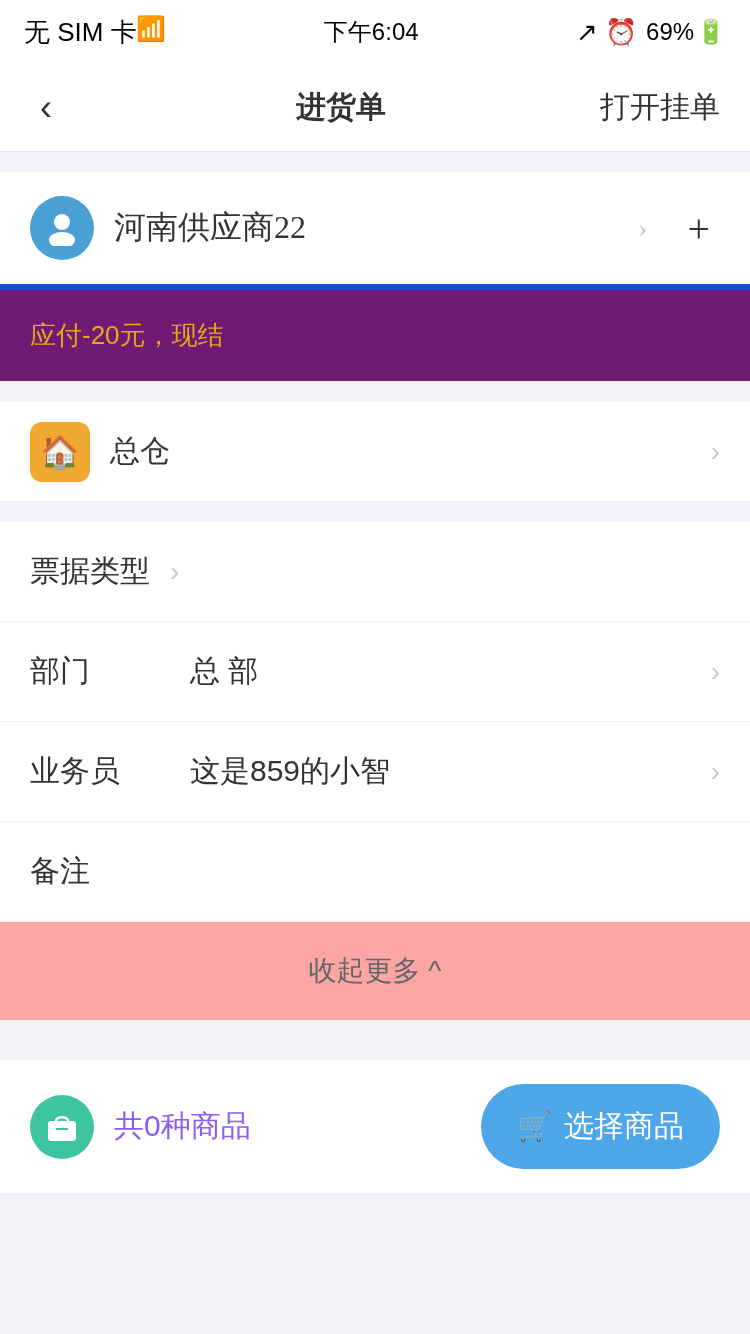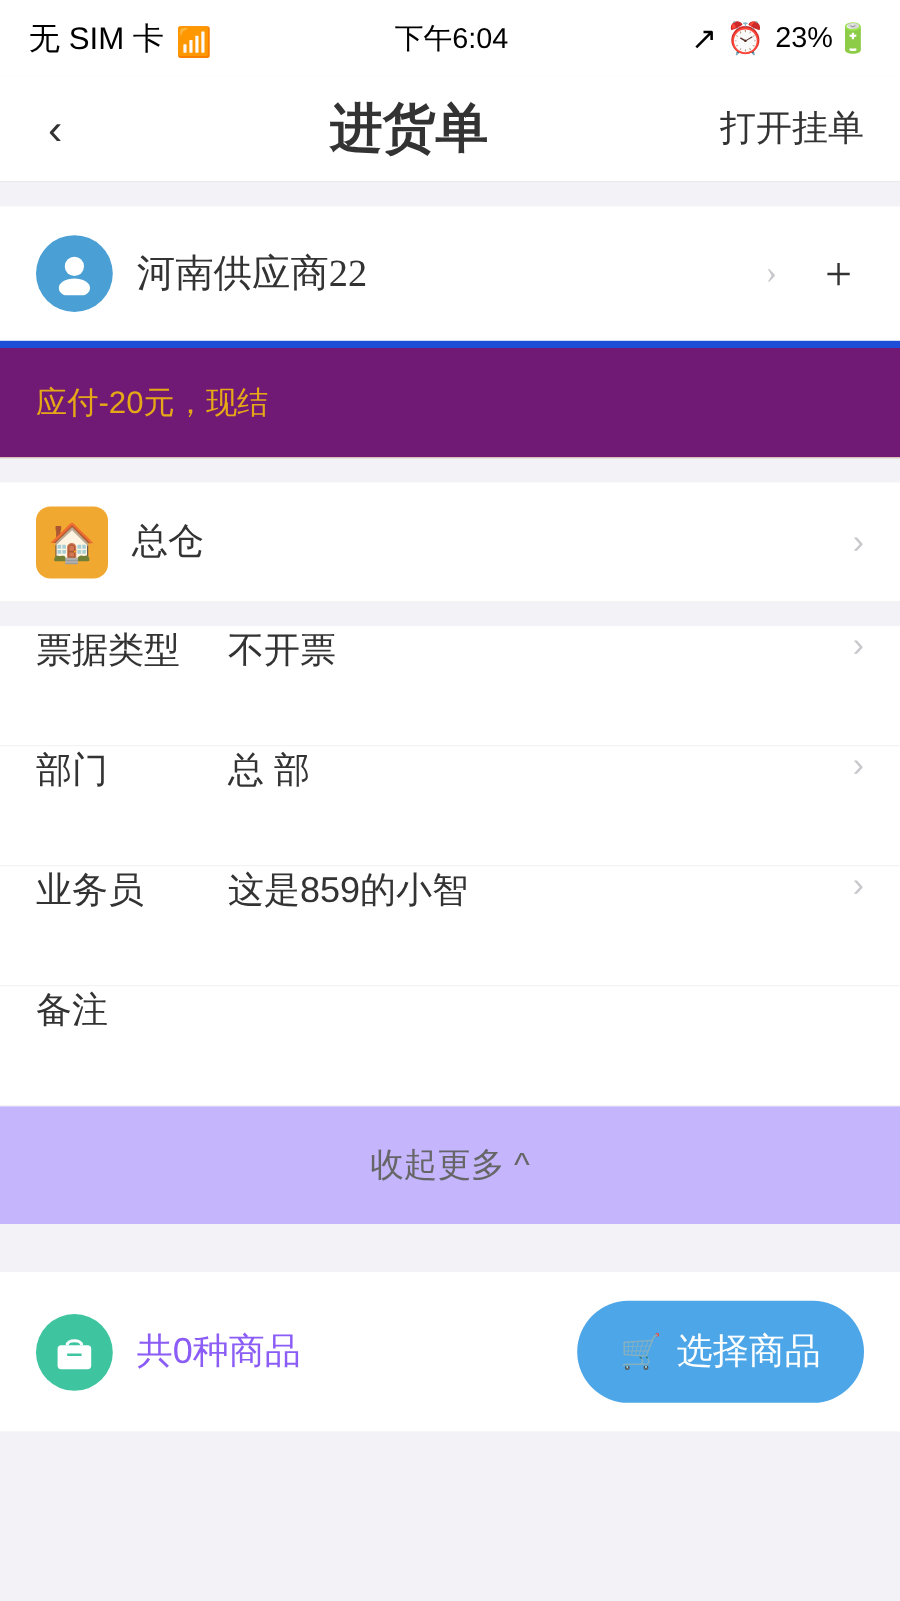--- a/index.html
+++ b/index.html
@@ -18,21 +18,21 @@
       width: 750px;
       height: 64px;
       background: #fff;
       display: flex;
       align-items: center;
       justify-content: space-between;
       padding: 0 24px;
       font-size: 26px;
       color: #000;
     }
-    .status-left { display: flex; align-items: flex-end; gap: 10px; font-size: 26px; }
+    .status-left { display: flex; align-items: flex-start; font-size: 26px; }
     .status-center { font-size: 24px; font-weight: 500; }
     .status-right { display: flex; align-items: center; gap: 8px; font-size: 26px; }
     .wifi-icon { font-size: 24px; }
     .battery {
       display: inline-flex; align-items: center; gap: 2px; font-size: 24px;
     }
 
     
     .nav-bar {
       width: 750px;
@@ -44,21 +44,21 @@
       padding: 0 30px;
       border-bottom: 1px solid #e5e5e5;
     }
     .nav-back {
       font-size: 36px;
       color: #333;
       cursor: pointer;
       padding: 10px;
     }
     .nav-title {
-      font-size: 44px;
+      font-size: 30px;
       font-weight: 600;
       color: #333;
       margin-left: 20px;
     }
     .nav-action {
       font-size: 30px;
       color: #333;
       cursor: pointer;
     }
 
@@ -161,21 +161,21 @@
       color: #333;
     }
     .list-row-chevron {
       color: #c7c7cc;
       font-size: 28px;
     }
 
     
     .form-row {
       display: flex;
-      align-items: flex-start;
+      align-items: center;
       background: #fff;
       padding: 0 30px;
       min-height: 100px;
       border-bottom: 1px solid #f0f0f0;
     }
     .form-label {
       font-size: 30px;
       color: #333;
       width: 140px;
       flex-shrink: 0;
@@ -189,21 +189,21 @@
     .form-value.placeholder {
       color: #c7c7cc;
     }
     .form-chevron {
       color: #c7c7cc;
       font-size: 28px;
     }
 
     
     .collapse-row {
-      background: #c4b5fd;
+      background: #fca5a5;
       text-align: center;
       padding: 30px 0;
       font-size: 28px;
       color: #666;
       cursor: pointer;
     }
 
     
     .bottom-section {
       background: #fff;
@@ -256,21 +256,21 @@
 <div class="status-bar">
   <div class="status-left">
     <span>无 SIM 卡</span>
     <span class="wifi-icon">📶</span>
   </div>
   <div class="status-center">下午6:04</div>
   <div class="status-right">
     <span>↗</span>
     <span>⏰</span>
     <span class="battery">
-      <span>23%</span>
+      <span>69%</span>
       <span>🔋</span>
     </span>
   </div>
 </div>
 
 <div class="nav-bar">
   <span class="nav-back">‹</span>
   <span class="nav-title">进货单</span>
   <span class="nav-action">打开挂单</span>
 </div>
@@ -302,21 +302,20 @@
   <span class="list-row-label">总仓</span>
   <span class="list-row-chevron">›</span>
 </div>
 
 <div class="section-divider"></div>
 
 <div class="card">
 
   <div class="form-row">
     <span class="form-label">票据类型</span>
-    <span class="form-value">不开票</span>
     <span class="form-chevron">›</span>
   </div>
 
   <div class="form-row">
     <span class="form-label">部门</span>
     <span class="form-value">总 部</span>
     <span class="form-chevron">›</span>
   </div>
 
   <div class="form-row">

